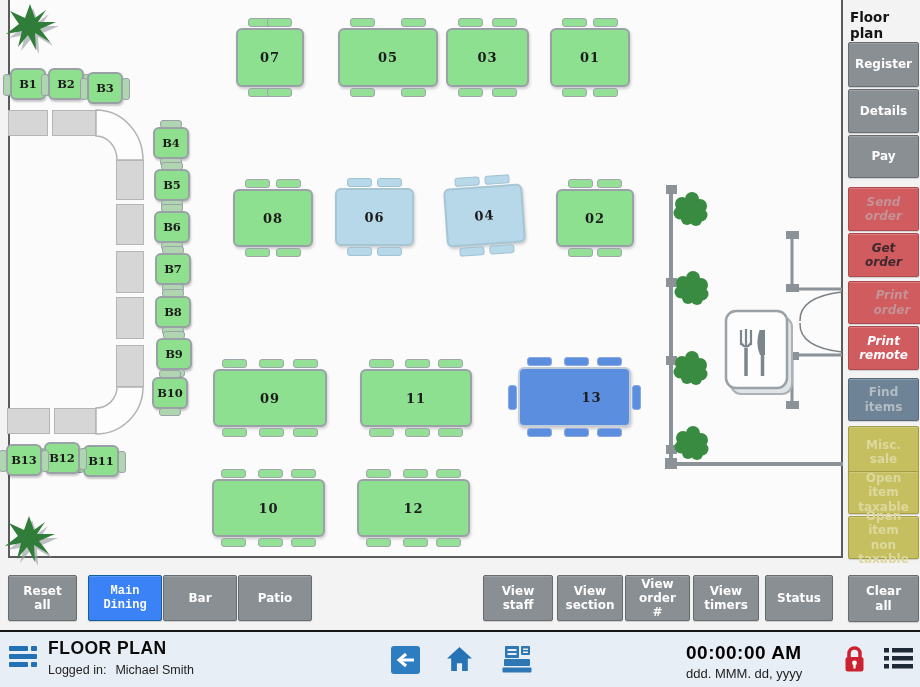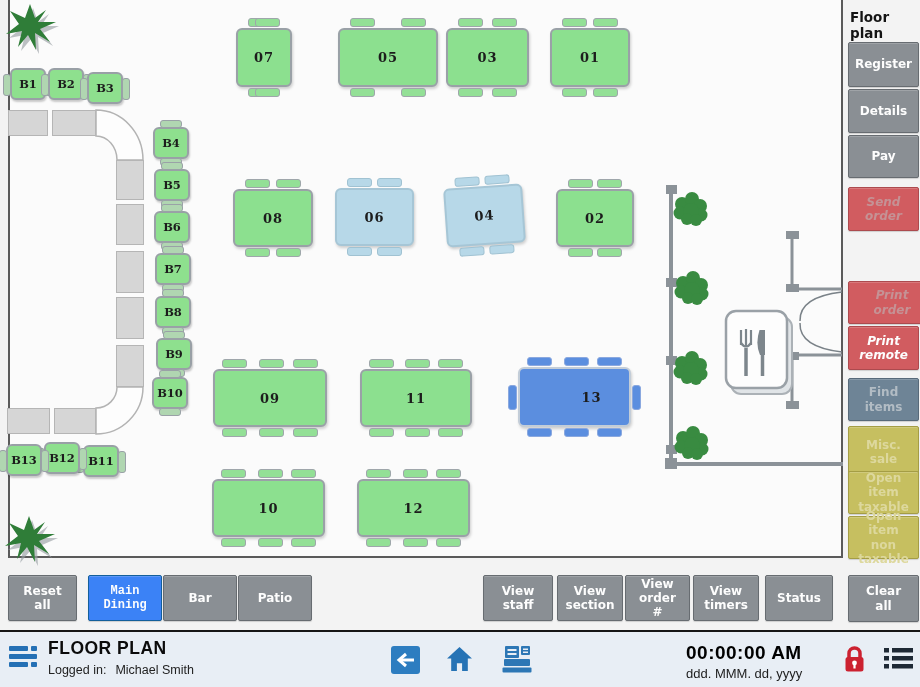--- a/index.html
+++ b/index.html
@@ -215,21 +215,21 @@
   <div class="stool sh" style="left:83px;top:445px">
       <span>B11</span>
     </div>
   <div class="stool sh" style="left:44px;top:442px">
       <span>B12</span>
     </div>
   <div class="stool sh" style="left:6px;top:444px">
       <span>B13</span>
     </div>
 
-  <div class="table t4 green" style="left:236px;top:28px;width:56px;height:59px">
+  <div class="table t4 green" style="left:236px;top:28px;width:68px;height:59px">
     <span class="ch hz top l"></span>
       <span class="ch hz top r"></span>
       <span class="ch hz bot l"></span>
       <span class="ch hz bot r"></span>
     <span class="tlabel">07</span>
   </div>
   <div class="table t4 green" style="left:338px;top:28px;width:100px;height:59px">
     <span class="ch hz top l"></span>
       <span class="ch hz top r"></span>
       <span class="ch hz bot l"></span>
@@ -327,20 +327,21 @@
       <span class="ch hz bot m"></span>
       <span class="ch hz bot r"></span>
     <span class="tlabel">12</span>
   </div>
 
   <div class="sbtitle">Floor plan</div>
   <div class="btn" style="left:848px;top:42px;width:71px;height:45px">Register</div>
   <div class="btn" style="left:848px;top:89px;width:71px;height:44px">Details</div>
   <div class="btn" style="left:848px;top:135px;width:71px;height:43px">Pay</div>
   <div class="btn red dis" style="left:848px;top:187px;width:71px;height:44px">Send order</div>
+  <div class="btn red darktx" style="left:848px;top:233px;width:71px;height:44px">Get order</div>
   <div class="btn red dis" style="left:848px;top:281px;width:88px;height:43px">Print order</div>
   <div class="btn red" style="left:848px;top:326px;width:71px;height:44px">Print remote</div>
   <div class="btn slate" style="left:848px;top:378px;width:71px;height:43px">Find items</div>
   <div class="btn olive" style="left:848px;top:426px;width:71px;height:52px">Misc. sale</div>
   <div class="btn olive" style="left:848px;top:471px;width:71px;height:43px">Open item taxable</div>
   <div class="btn olive" style="left:848px;top:516px;width:71px;height:43px">Open item non taxable</div>
   <div class="btn" style="left:848px;top:575px;width:71px;height:47px">Clear all</div>
 
   <div class="btn" style="left:8px;top:575px;width:69px;height:46px">Reset all</div>
   <div class="btn blue" style="left:88px;top:575px;width:74px;height:46px">Main Dining</div>

